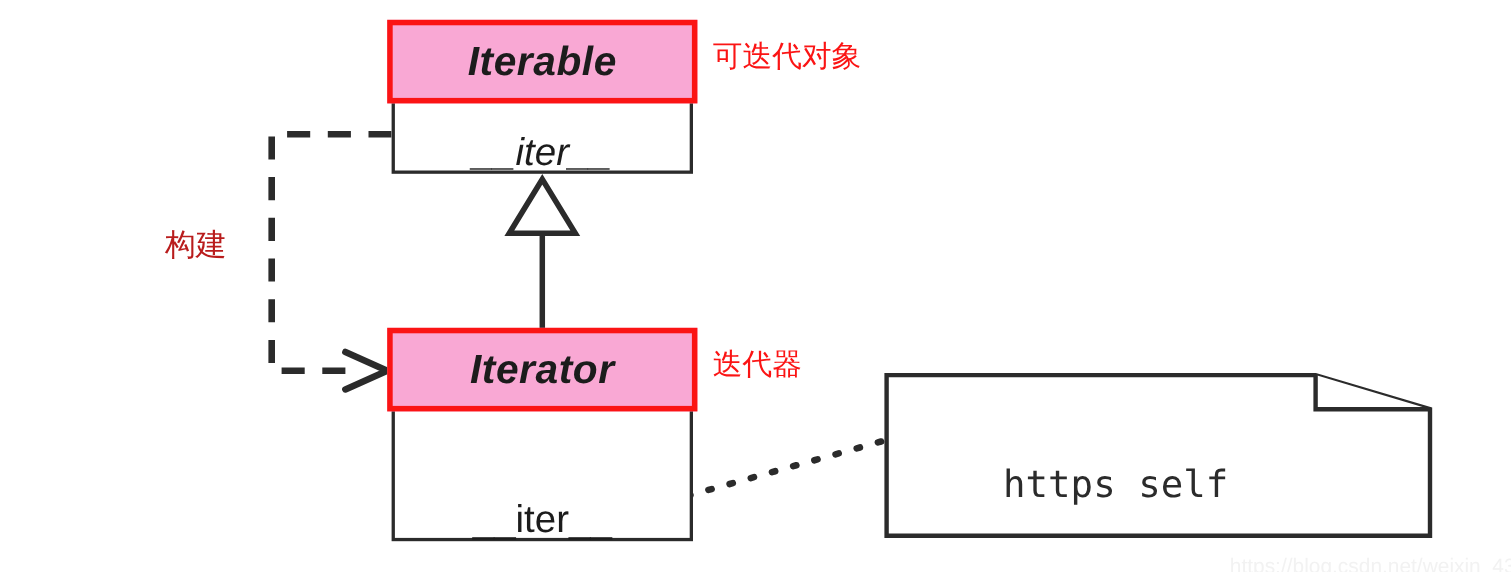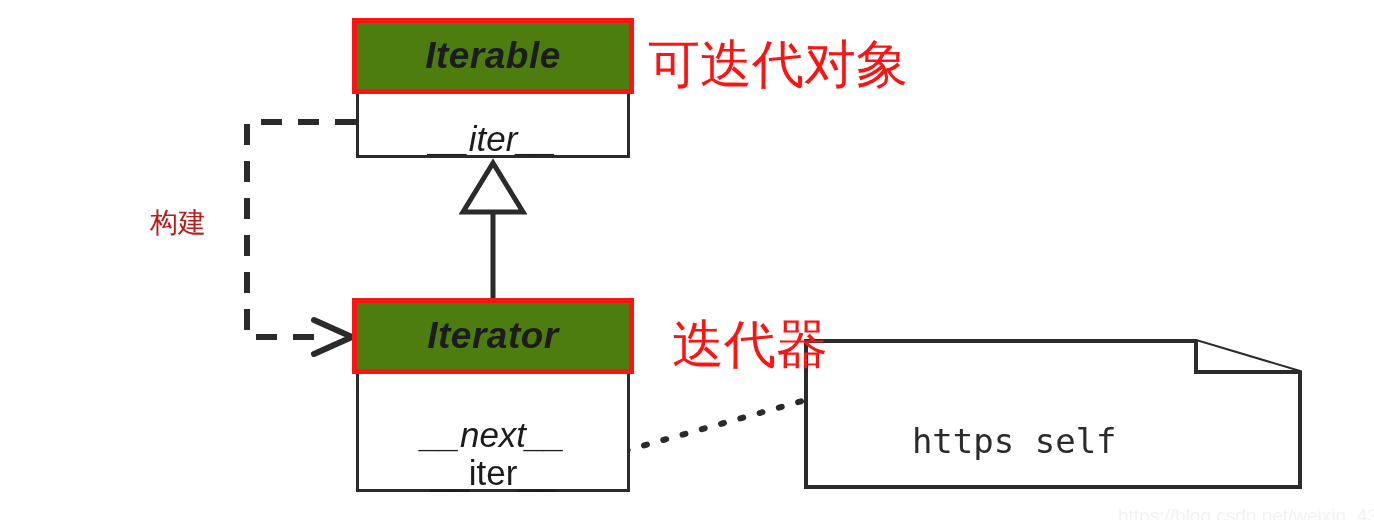--- a/index.html
+++ b/index.html
@@ -29,21 +29,21 @@
   
   .uml-box {
     position: absolute;
     box-sizing: border-box;
     background: #ffffff;
     border: 3px solid #2b2b2b;
   }
   .uml-title {
     position: absolute;
     box-sizing: border-box;
-    background: #4d7c0f;
+    background: #f9a8d4;
     border: 5px solid #fb1414;
     display: flex;
     align-items: center;
     justify-content: center;
     z-index: 4;
   }
   .uml-title span {
     font-family: "Liberation Sans", "DejaVu Sans", sans-serif;
     font-style: italic;
     font-weight: bold;
@@ -68,21 +68,21 @@
     white-space: pre;
   }
   .member.ital { font-style: italic; }
   .member.norm { font-style: normal; }
 
   
   .red-note {
     position: absolute;
     color: #fb1414;
     font-family: "DejaVu Sans", "Liberation Sans", sans-serif;
-    font-size: 52px;
+    font-size: 27px;
     font-weight: 400;
     white-space: nowrap;
     line-height: 1;
   }
 
   
   .gray-label {
     position: absolute;
     color: #b91c1c;
     font-family: "DejaVu Sans", "Liberation Sans", sans-serif;
@@ -155,27 +155,26 @@
     <div class="member ital">__iter__</div>
   </div>
 
   <div class="uml-box" style="left:356px; top:302px; width:274px; height:190px;"></div>
 
   <div class="uml-title" style="left:352px; top:298px; width:282px; height:76px;align-items:center;">
     <span>Iterator</span>
   </div>
 
   <div class="uml-members" style="left:356px; top:374px; width:274px; height:118px;">
-    <div class="member ital">__next__</div>
     <div class="member norm">__iter__</div>
   </div>
 
   <div class="red-note" style="left:648px; top:38px;">可迭代对象</div>
 
-  <div class="red-note" style="left:672px; top:318px;">迭代器</div>
+  <div class="red-note" style="left:648px; top:318px;">迭代器</div>
 
   <div class="gray-label" style="left:150px; top:209px;">构建</div>
 
   <div class="code-note" style="left:806px; top:341px; width:494px; height:146px;">
     <div class="code-text" style="left:24px; top:80px;">    https self</div>
   </div>
 
   <div class="watermark" style="left:1118px; top:506px;">https://blog.csdn.net/weixin_43030604</div>
 
 </div>

